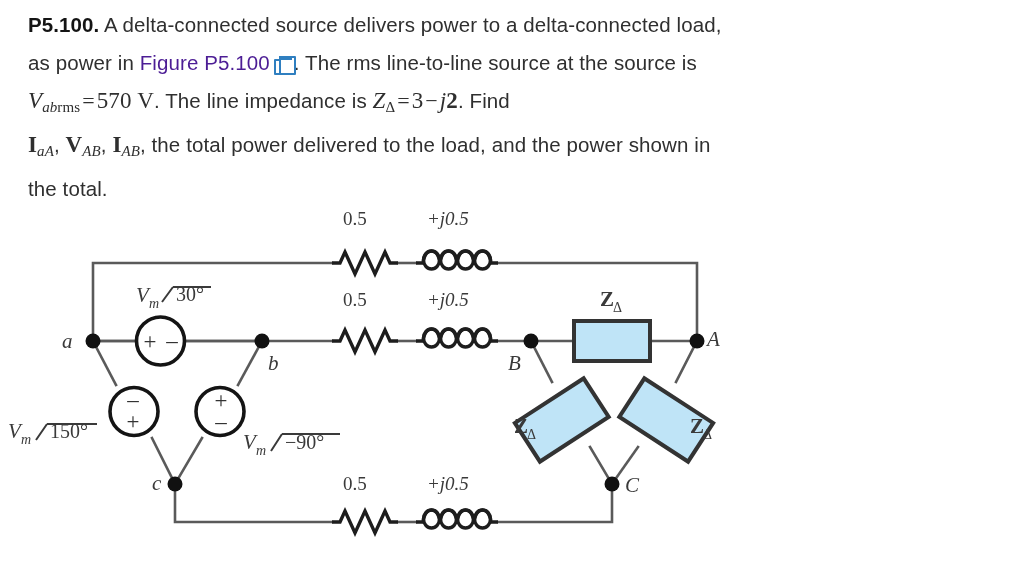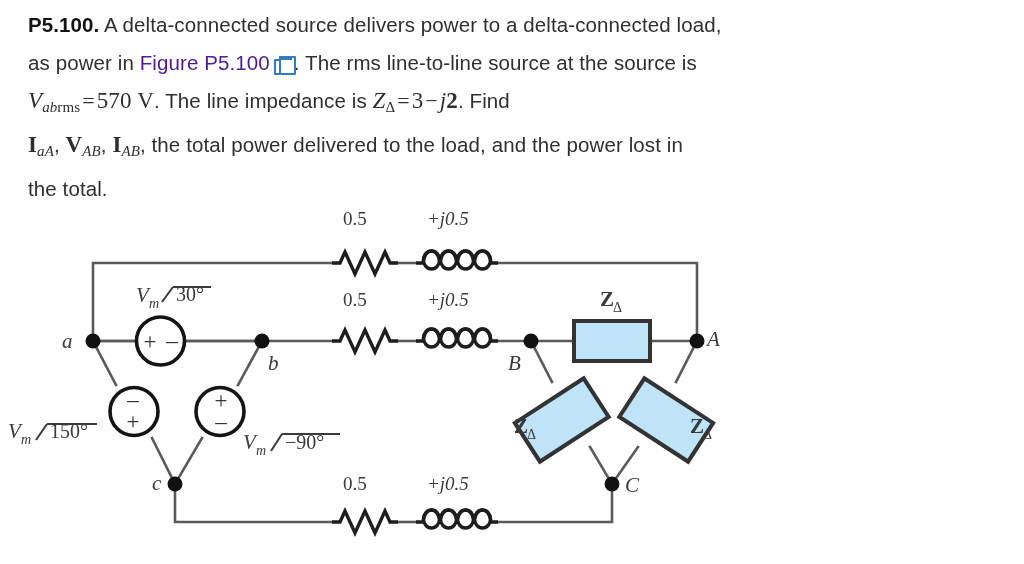--- a/index.html
+++ b/index.html
@@ -119,21 +119,21 @@
 
     <span>as power in</span>
     <span class="figlink">Figure P5.100</span><span class="popicon"><span class="back"></span><span class="front"></span><span class="frontbar"></span></span><span>. The rms line-to-line source at the source is</span><br>
 
     <span class="mser">V</span><span class="msub">ab</span><span class="msub up">rms</span><span class="mop">=</span><span class="mser up">570</span>
     <span class="mser up">V</span><span>. The line impedance is</span>
     <span class="mser">Z</span><span class="msub up">Δ</span><span class="mop">=</span><span class="mser up">3</span><span class="mop">−</span><span class="mser">j</span><span class="mbold">2</span><span>. Find</span><br>
 
     <span class="mbold">I</span><span class="msub">aA</span><span>,</span>
     <span class="mbold">V</span><span class="msub">AB</span><span>,</span>
-    <span class="mbold">I</span><span class="msub">AB</span><span>, the total power delivered to the load, and the power lost in</span><br>
+    <span class="mbold">I</span><span class="msub">AB</span><span>, the total power delivered to the load, and the power shown in</span><br>
 
     <span>the total.</span>
   </div>
 
   <div id="figure">
     <svg width="1024" height="374" viewBox="0 0 1024 374" xmlns="http://www.w3.org/2000/svg">
       <defs>
         <g id="res-sym">
           <path d="M0 0 L8 0 L13 -11 L23 11 L33 -11 L43 11 L53 -11 L58 0 L66 0" fill="none" stroke="#1d1d1d" stroke-width="3.4" stroke-linejoin="miter" stroke-linecap="butt"></path>
         </g>

